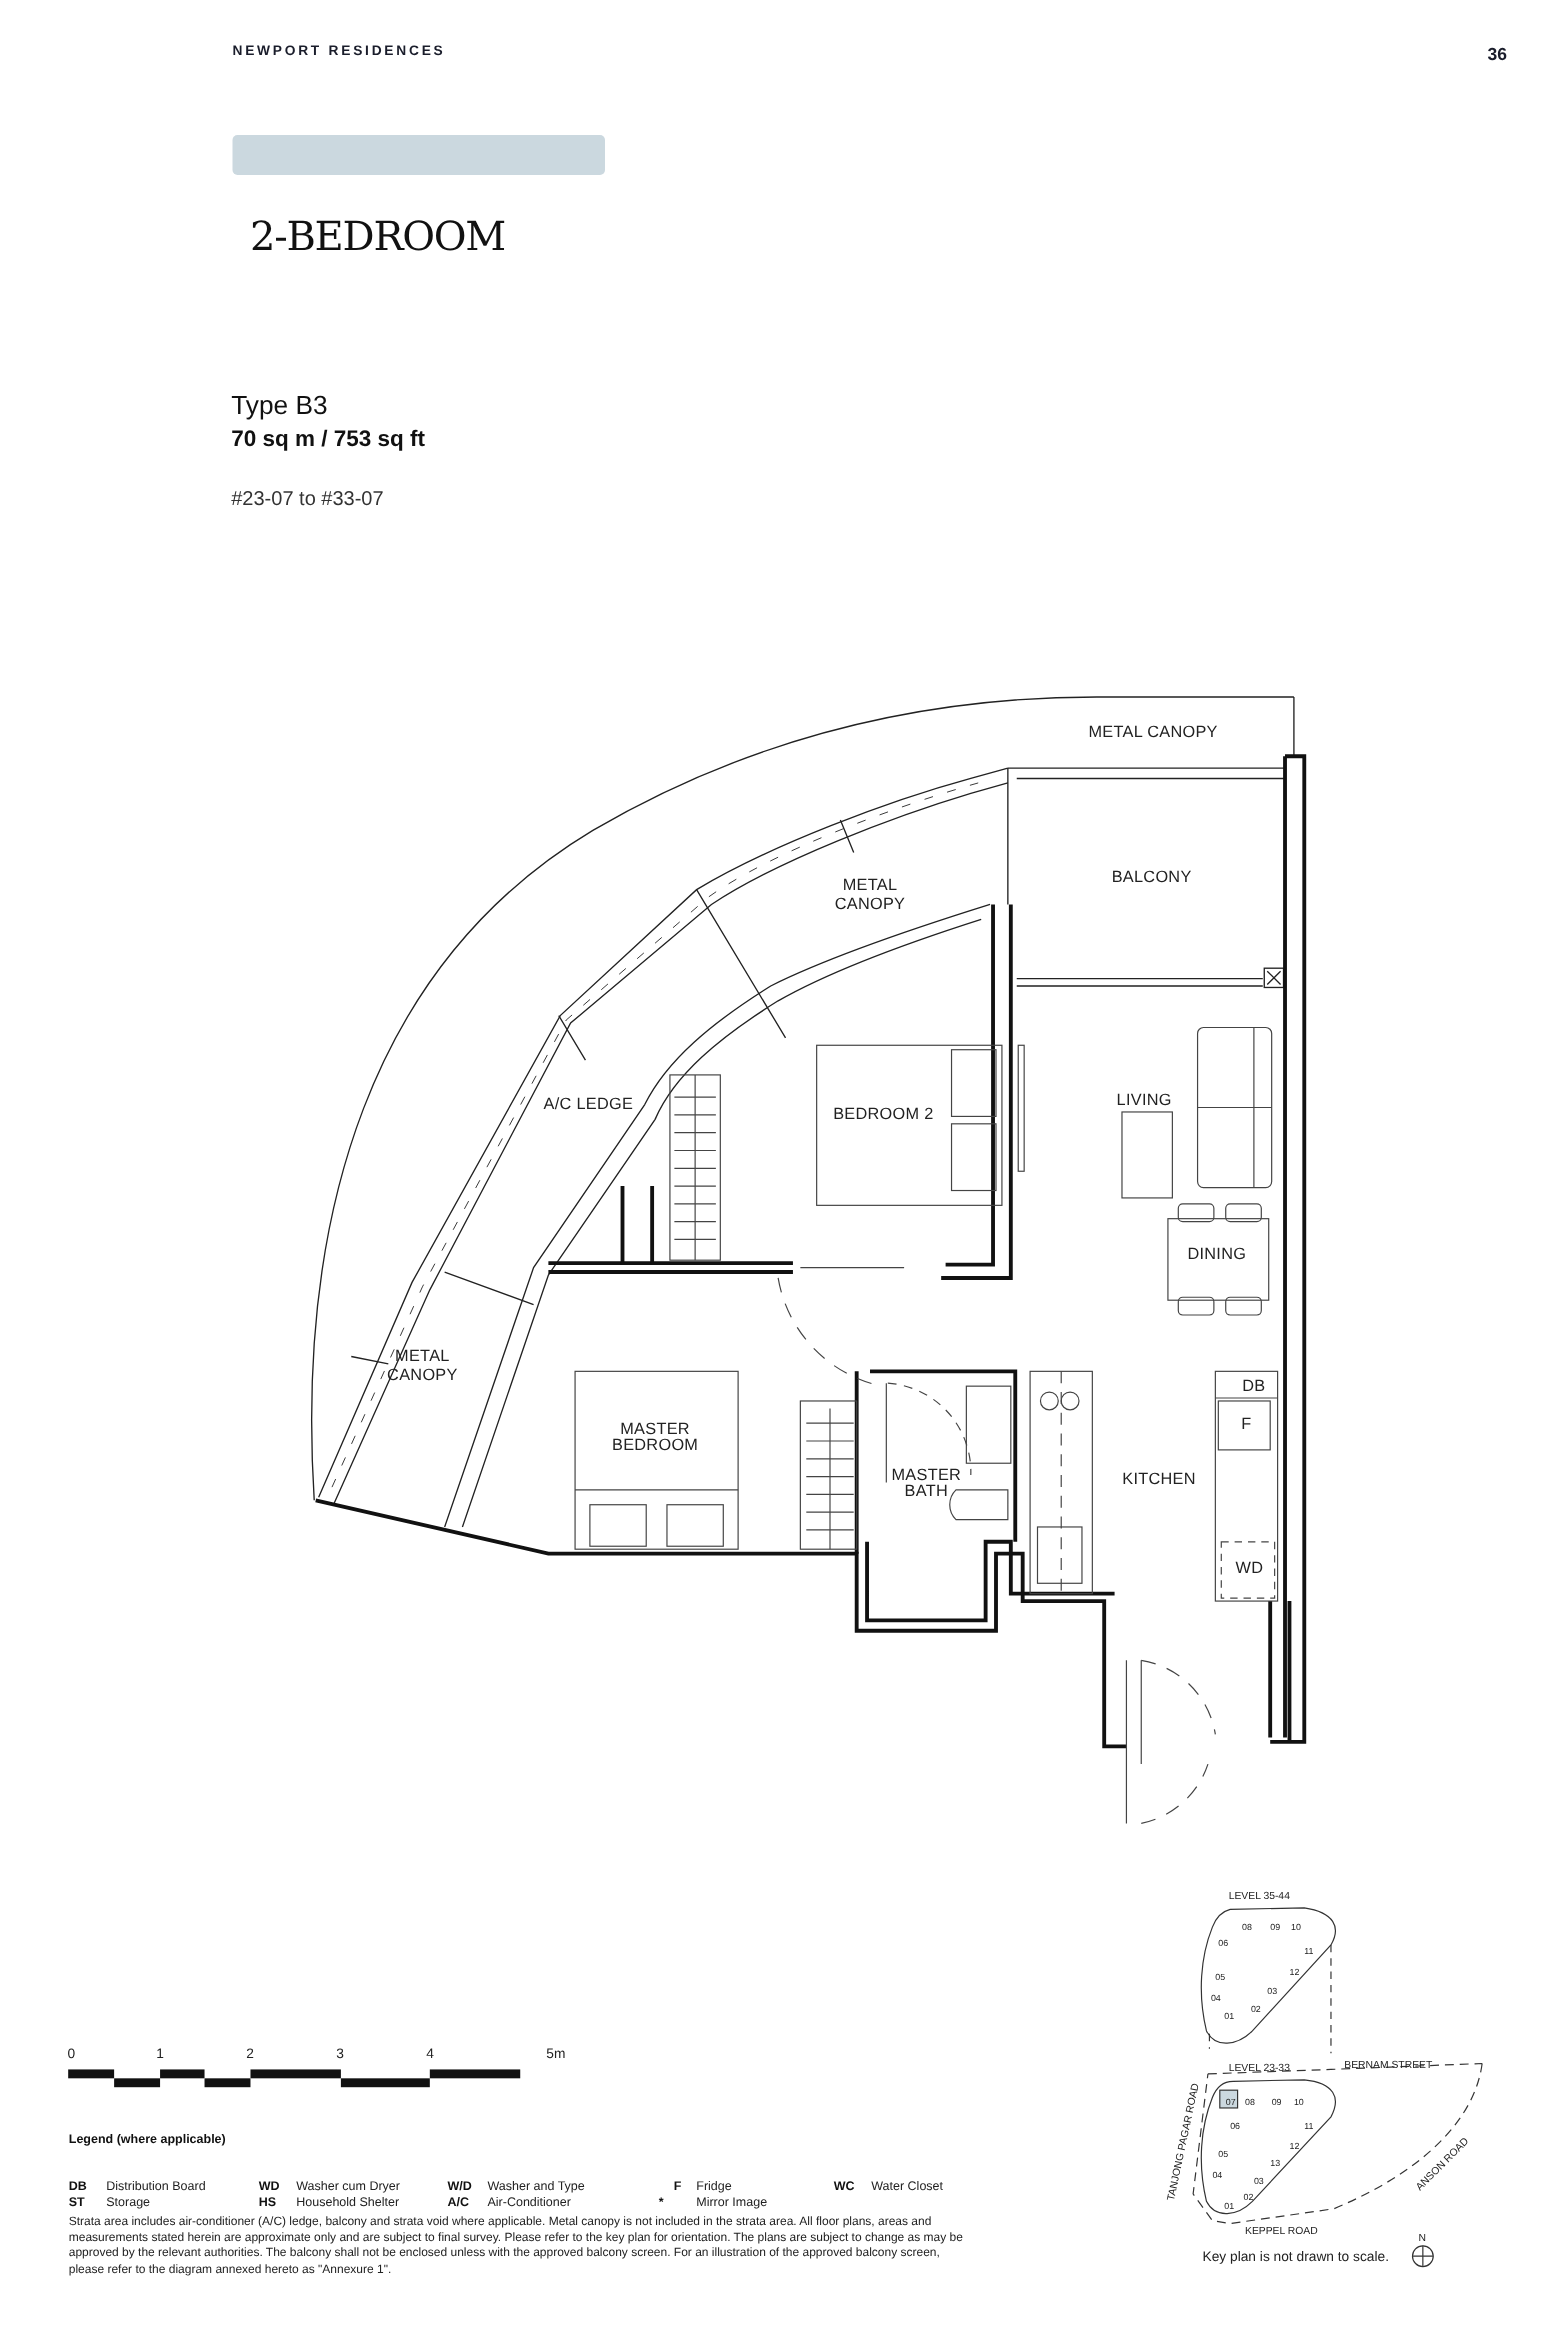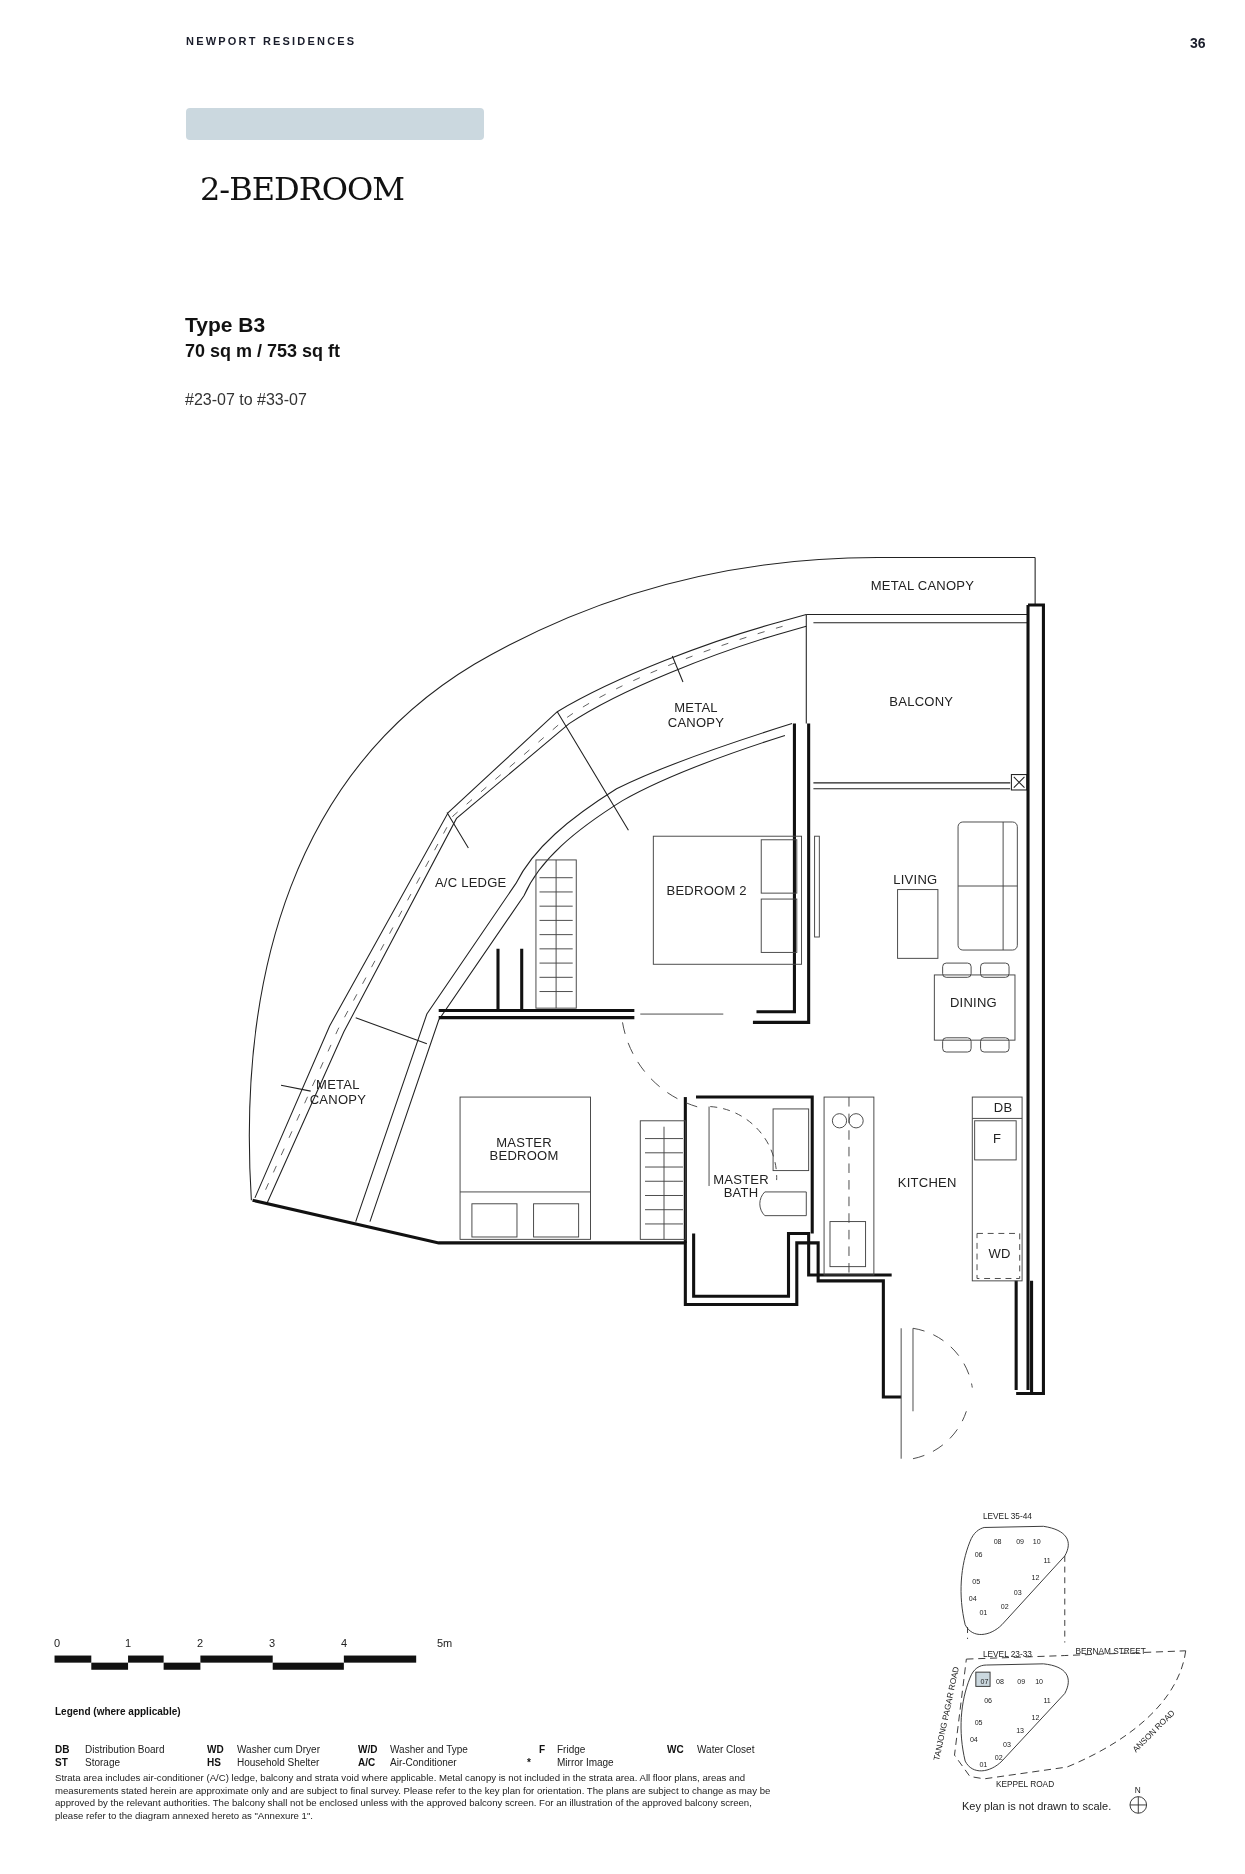--- a/index.html
+++ b/index.html
@@ -2,21 +2,21 @@
 <html><head>
 <meta charset="utf-8">
 <style>
   html, body { margin:0; padding:0; background:#ffffff; }
   body { width:1245px; height:1874px; position:relative; overflow:hidden; font-family:"Liberation Sans", sans-serif; color:#111; }
   .abs { position:absolute; }
   .brand { left:186px; top:35px; font-size:11px; letter-spacing:2.2px; font-weight:700; color:#1a1d2b; }
   .page-num { left:1171px; top:35px; font-size:14px; font-weight:700; color:#1a1d2b;margin-left:19px; }
   .bar { left:186px; top:108px; width:298px; height:32px; background:#cbd8df; border-radius:4px; }
   .title { left:184px; top:170px; font-family:"DejaVu Serif", "Liberation Serif", serif; font-size:32px; font-weight:400; letter-spacing:-1px; color:#111;margin-left:16px; }
-  .type-name { left:185px; top:313px; font-size:21px; font-weight:700; }
+  .type-name { left:185px; top:313px; font-size:21px; font-weight:400; }
   .type-area { left:185px; top:341px; font-size:18px; font-weight:700; }
   .units { left:185px; top:391px; font-size:16px; color:#333; }
   .plan { left:0; top:0; width:1245px; height:1874px; pointer-events:none; }
   .plan text { font-family:"Liberation Sans", sans-serif; fill:#222; }
   .scale-label { position:absolute; top:1637px; font-size:11px; color:#222; }
   .legend-title { left:55px; top:1706px; font-size:10px; font-weight:700; }
   .legend-item { position:absolute; font-size:10px; color:#222; white-space:nowrap;margin-top:23px; }
   .legend-item b { display:inline-block; width:30px; font-weight:700; color:#111; }
   .legend-item.wide b { width:32px; }
   .disclaimer { left:55px; top:1772px; width:720px; font-size:9.6px; line-height:12.5px; color:#222; }

